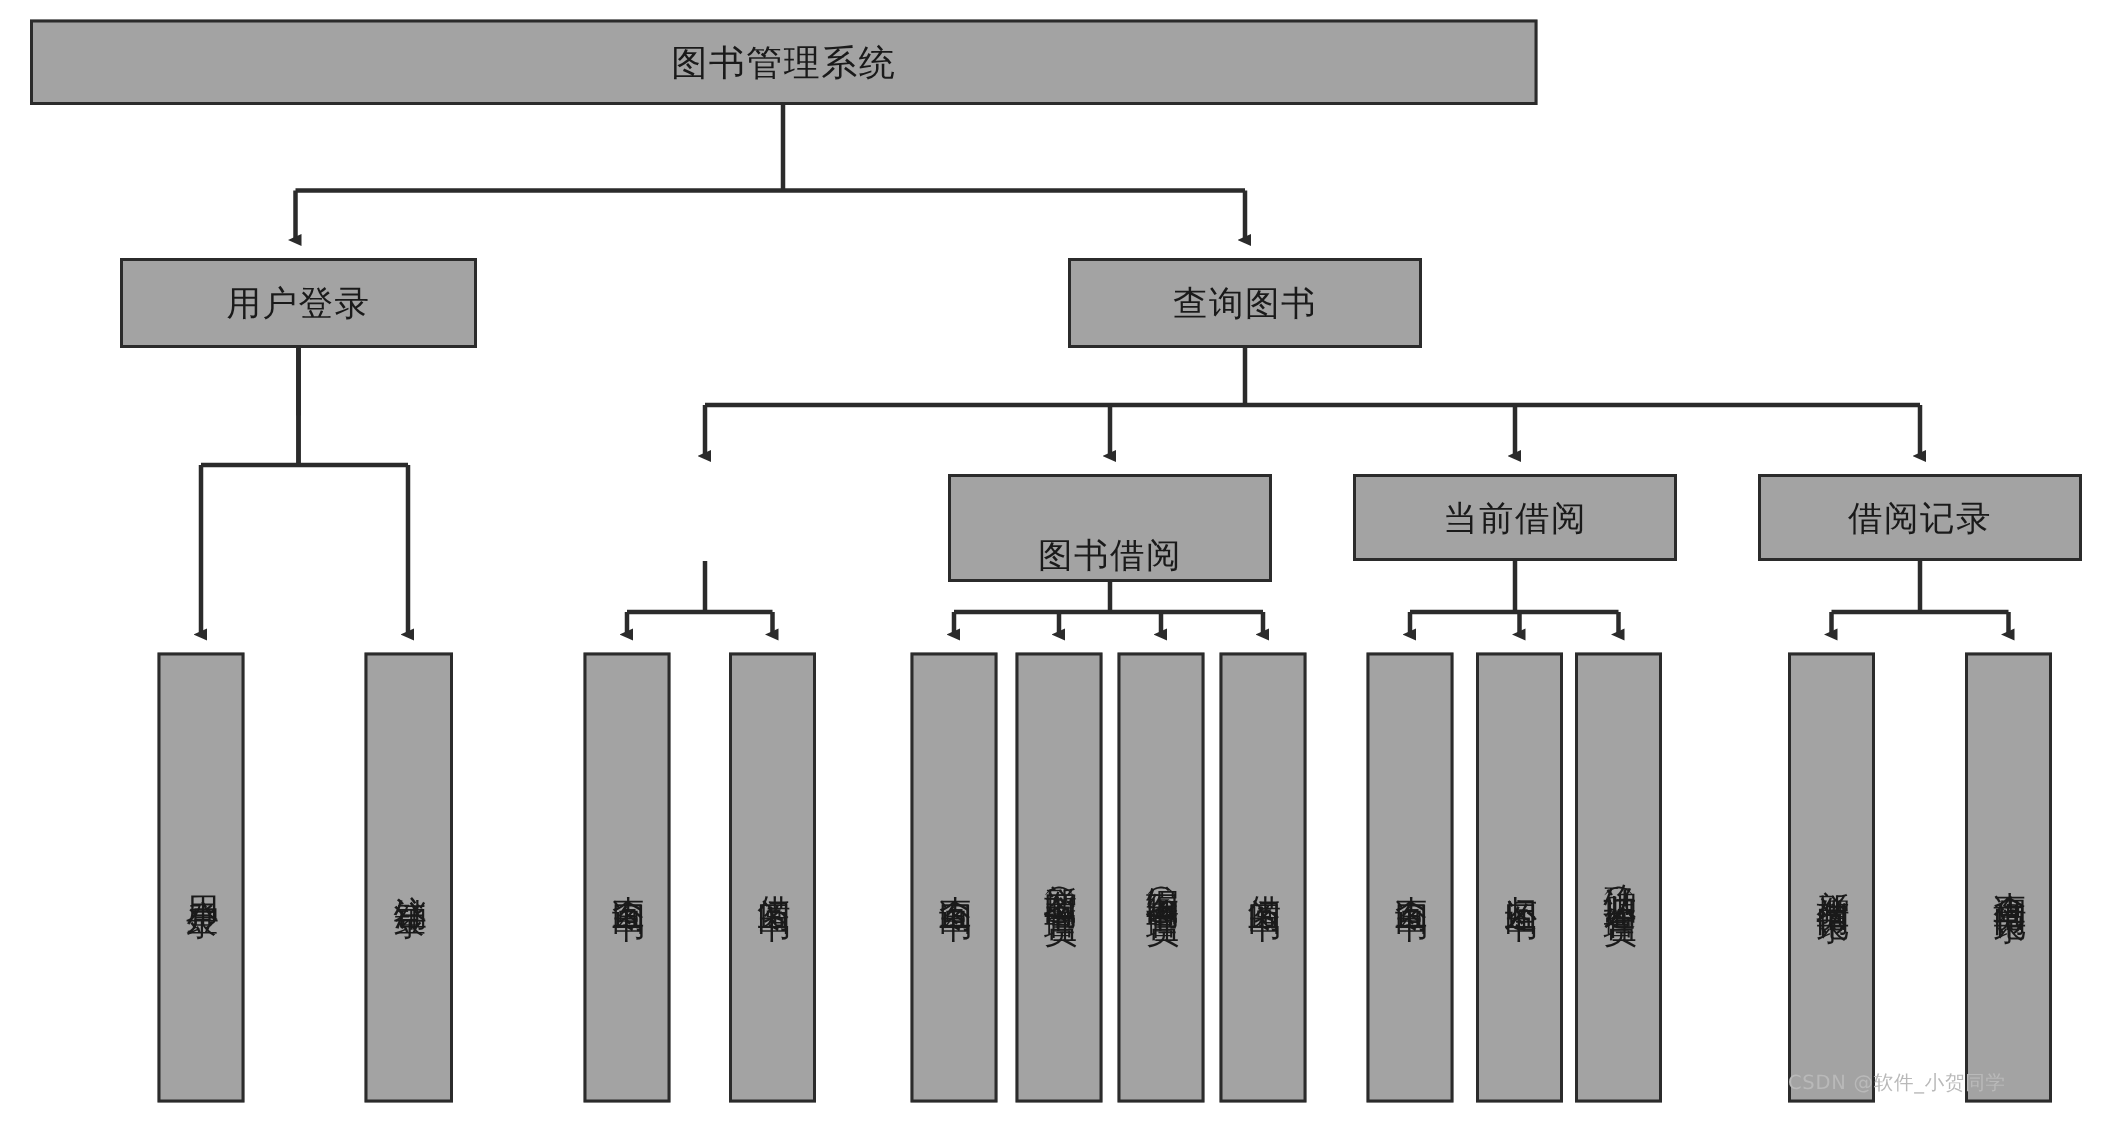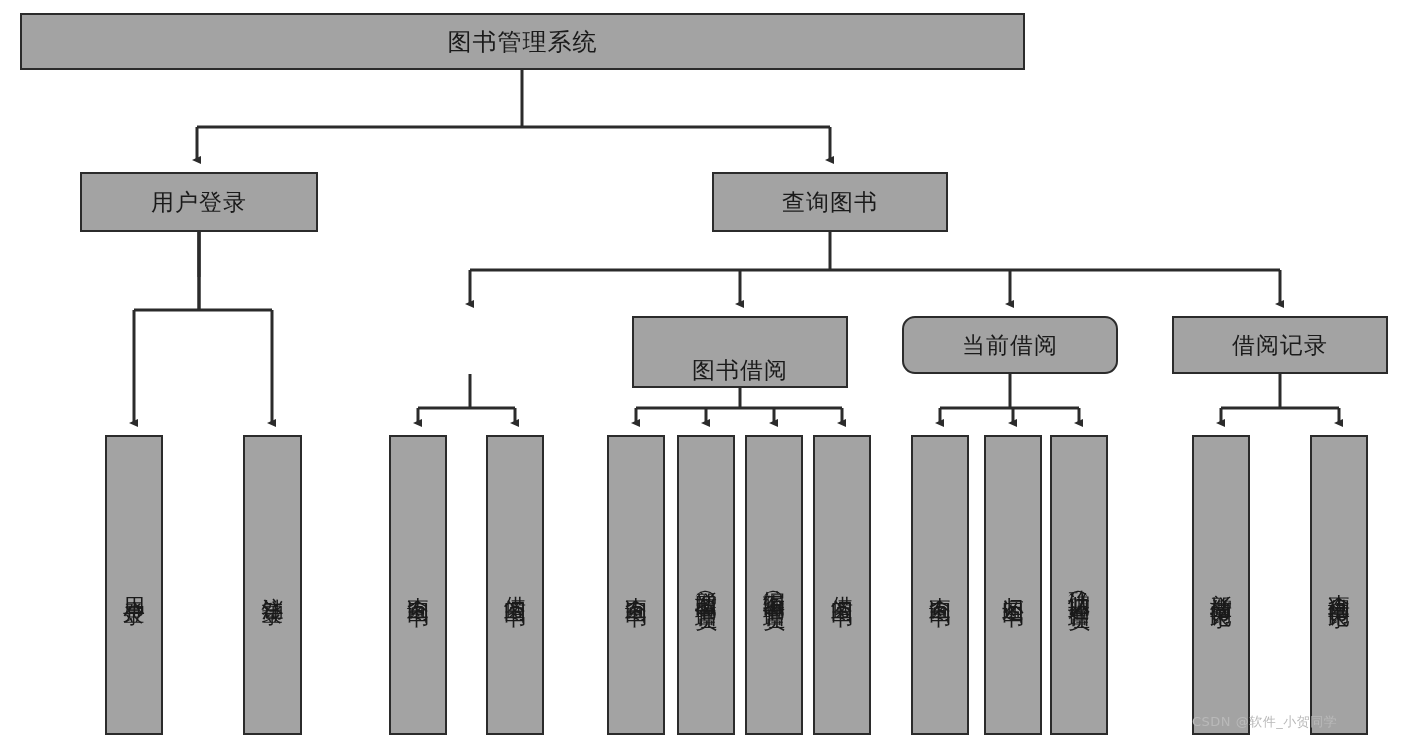--- a/index.html
+++ b/index.html
@@ -131,21 +131,21 @@
   <div class="node horiz" style="left:80px; top:172px; width:238px; height:60px;">
     <span>用户登录</span>
   </div>
   <div class="node horiz" style="left:712px; top:172px; width:236px; height:60px;">
     <span>查询图书</span>
   </div>
 
   <div class="node horiz" style="left:632px; top:316px; width:216px; height:72px;align-items:flex-end;">
     <span>图书借阅</span>
   </div>
-  <div class="node horiz" style="left:902px; top:316px; width:216px; height:58px;border-radius:13px;">
+  <div class="node horiz" style="left:902px; top:316px; width:216px; height:58px;">
     <span>当前借阅</span>
   </div>
   <div class="node horiz" style="left:1172px; top:316px; width:216px; height:58px;font-family:Liberation Mono, monospace;">
     <span>借阅记录</span>
   </div>
 
   <div class="node vert" style="left:105px; top:435px; width:58px; height:300px;">
     <span class="vlabel">用户登录</span>
   </div>
   <div class="node vert" style="left:243px; top:435px; width:59px; height:300px;">

